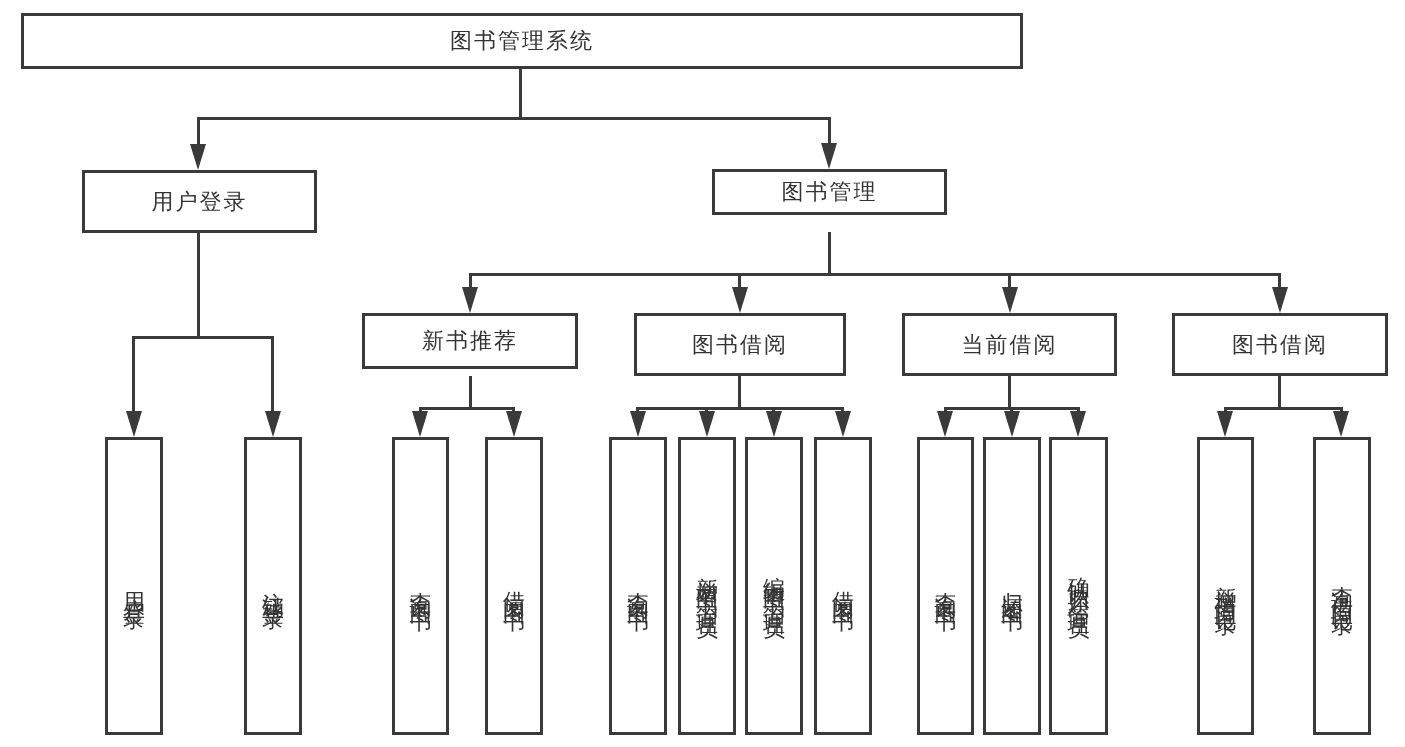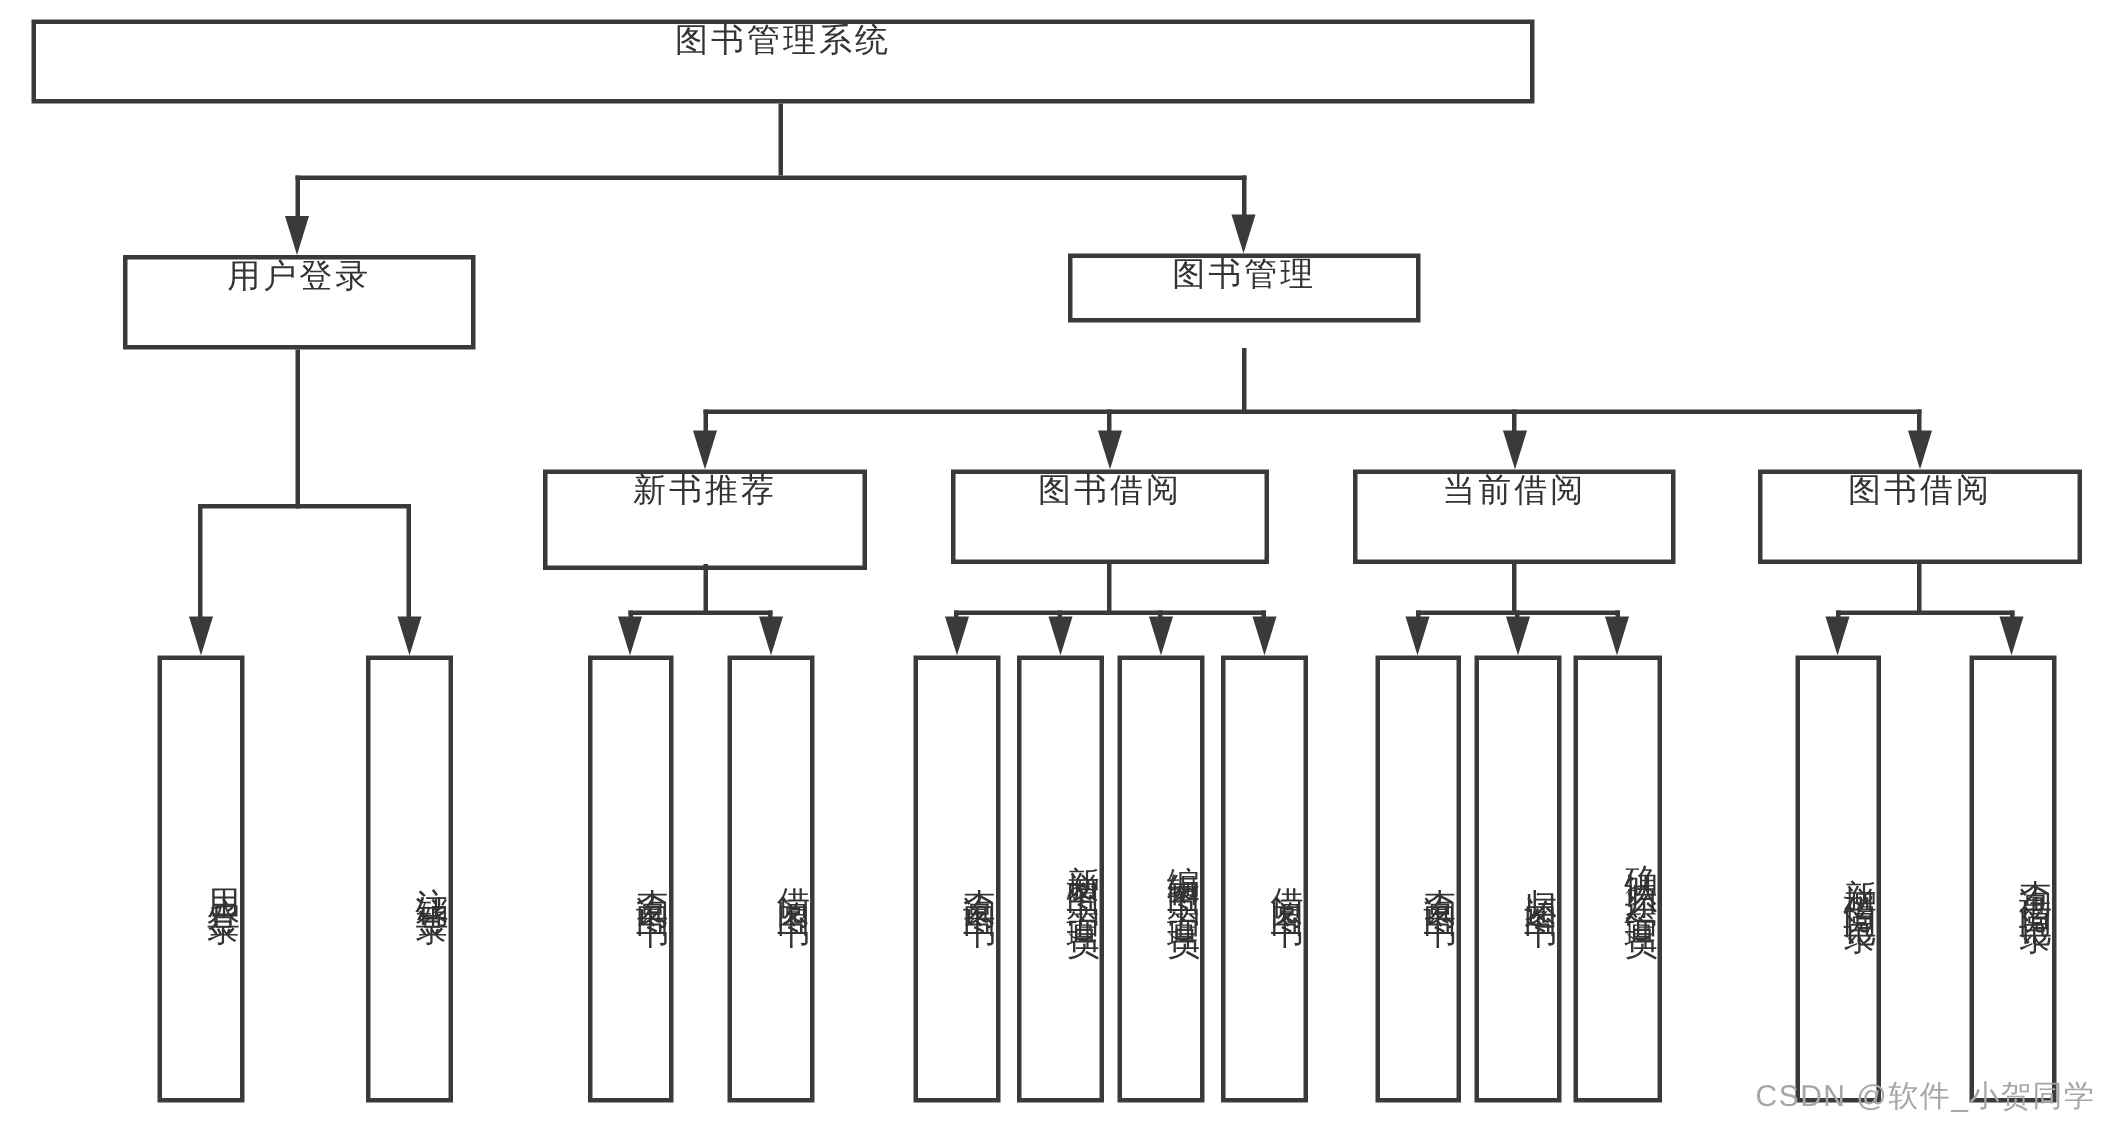--- a/index.html
+++ b/index.html
@@ -11,21 +11,21 @@
   }
   html,body{margin:0;padding:0;background:var(--bg);}
   #canvas{
     position:relative;width:1405px;height:747px;background:var(--bg);
     font-family:"Liberation Sans","DejaVu Sans",sans-serif;
     color:var(--text);overflow:hidden;
   }
   .box{
     position:absolute;box-sizing:border-box;
     border:3px solid var(--line);background:var(--boxfill);
-    display:flex;justify-content:center;
+    display:flex;align-items:center;justify-content:center;
     font-size:22px;line-height:1;color:var(--text);
     white-space:nowrap;letter-spacing:2px;
   }
   .vbox{
     writing-mode:vertical-rl;text-orientation:mixed;
     letter-spacing:6px;font-size:22px;white-space:normal;
   }
   .h,.v{position:absolute;background:var(--line);}
   .h{height:3px;}
   .v{width:3px;}
@@ -73,21 +73,21 @@
   <i class="h" style="left:469px;top:273px;width:812px"></i>
   <i class="v" style="left:469px;top:273px;height:16px"></i>
   <i class="v" style="left:738px;top:273px;height:16px"></i>
   <i class="v" style="left:1008px;top:273px;height:16px"></i>
   <i class="v" style="left:1278px;top:273px;height:16px"></i>
   <i class="a" style="left:462px;top:287px"></i>
   <i class="a" style="left:732px;top:287px"></i>
   <i class="a" style="left:1002px;top:287px"></i>
   <i class="a" style="left:1272px;top:287px"></i>
 
-  <div class="box" style="left:362px;top:313px;width:216px;height:67px">
+  <div class="box" style="left:362px;top:313px;width:216px;height:56px">
     <span>新书推荐</span>
   </div>
   <div class="box" style="left:902px;top:313px;width:215px;height:63px">
     <span>当前借阅</span>
   </div>
   <div class="box" style="left:634px;top:313px;width:212px;height:63px">
     <span>图书借阅</span>
   </div>
   <div class="box" style="left:1172px;top:313px;width:216px;height:63px">
     <span>图书借阅</span>
@@ -164,15 +164,14 @@
     <span>确认归还（管理员）</span>
   </div>
 
   <div class="box vbox" style="left:1197px;top:437px;width:57px;height:298px">
     <span>新增借阅记录</span>
   </div>
   <div class="box vbox" style="left:1313px;top:437px;width:58px;height:298px">
     <span>查询借阅记录</span>
   </div>
 
-  <div class="watermark">CSDN @软件_小贺同学</div>
 
 </div>
 
 </body></html>

